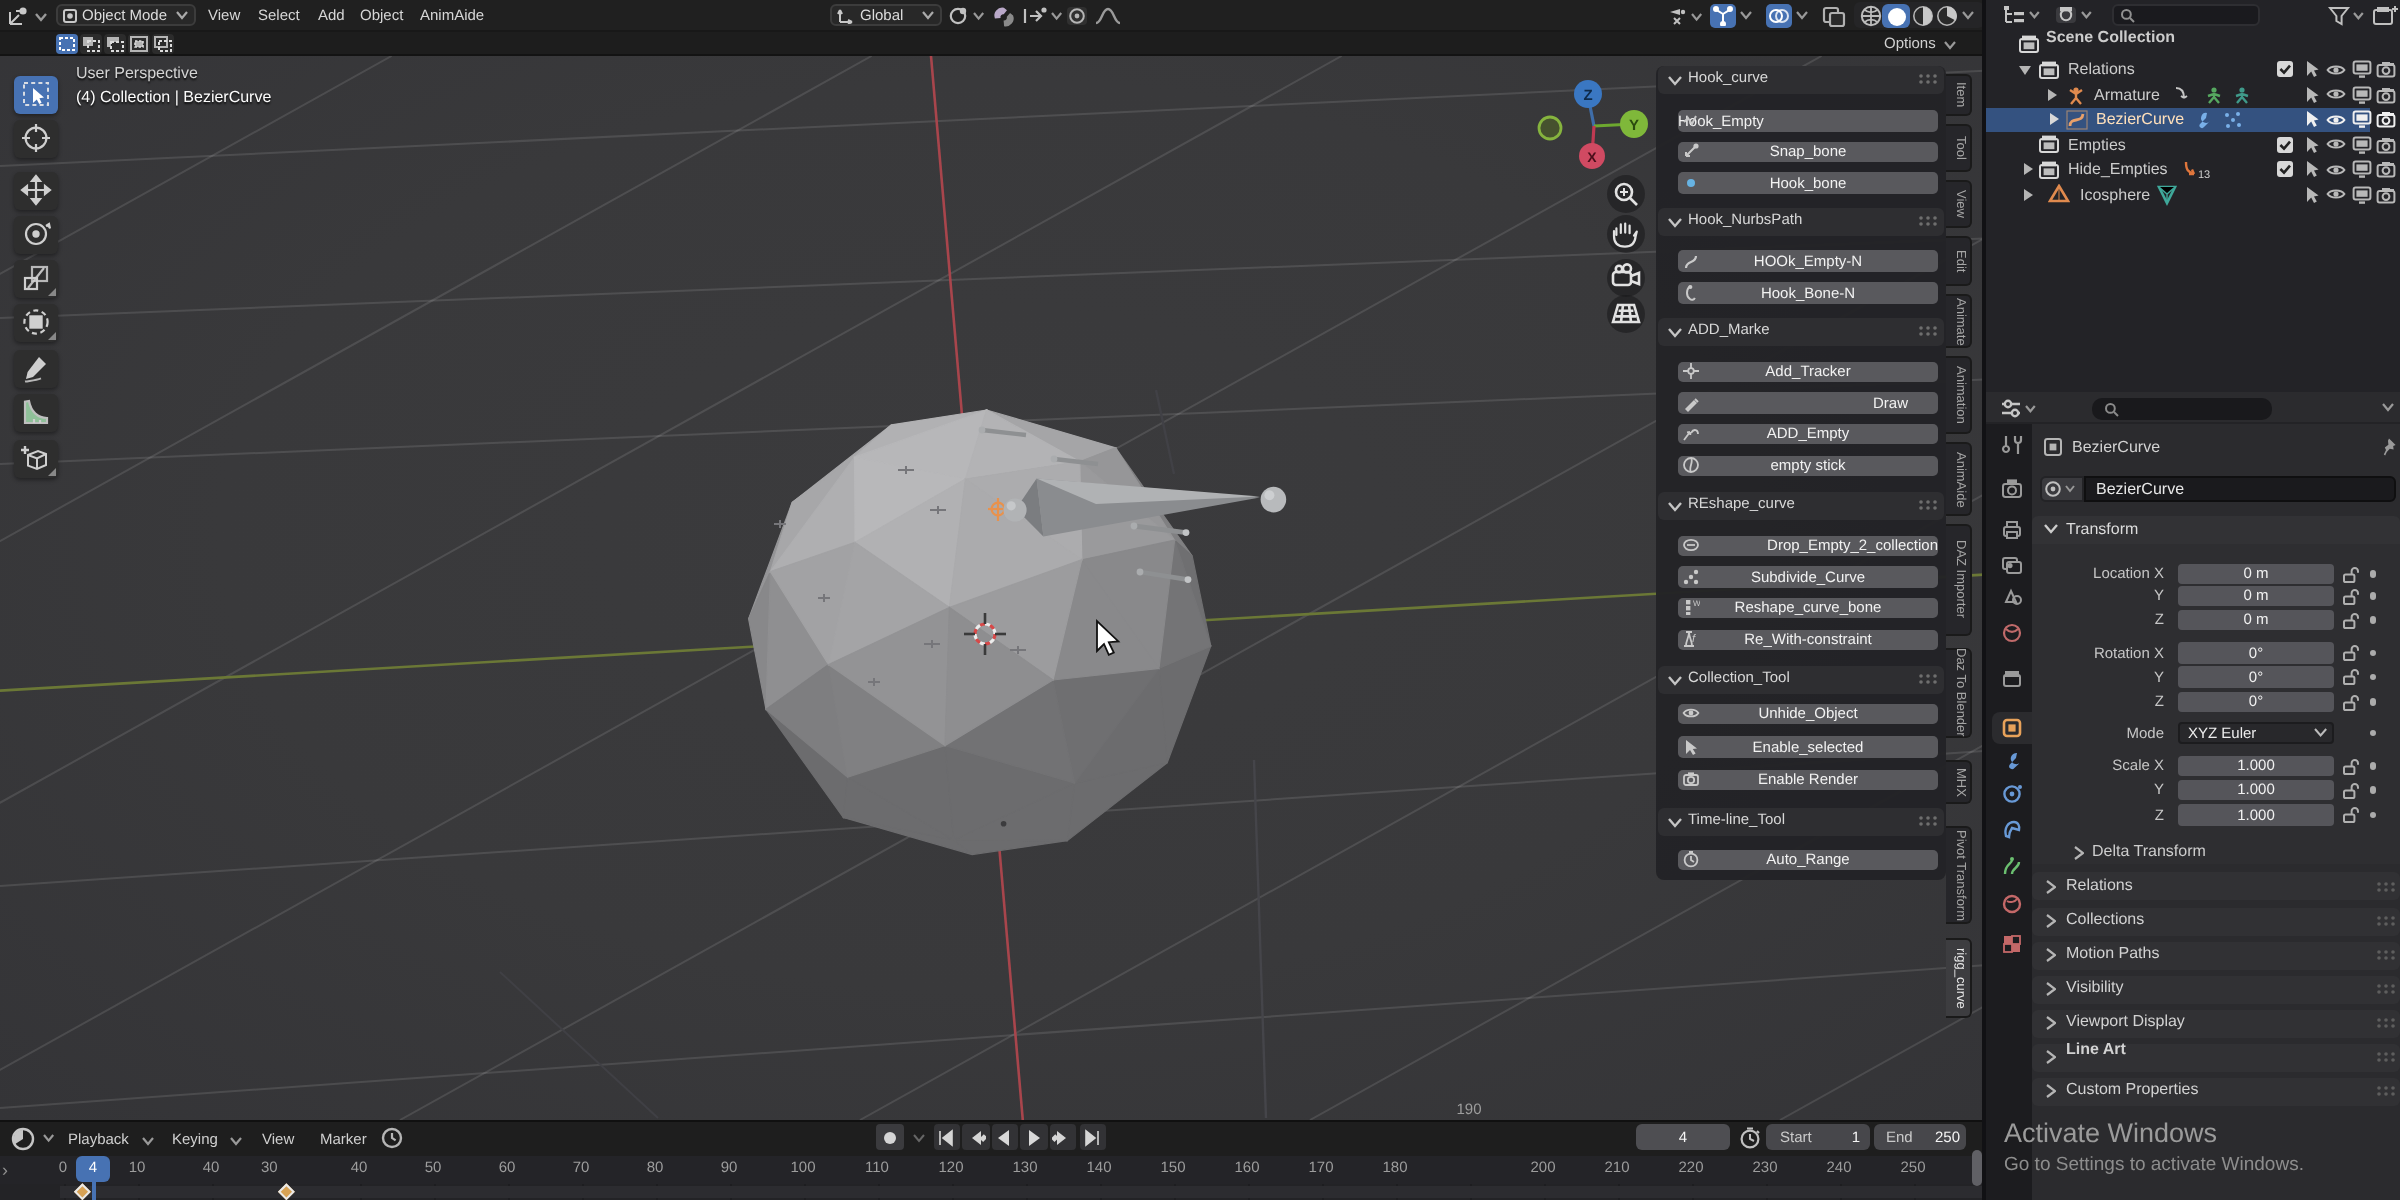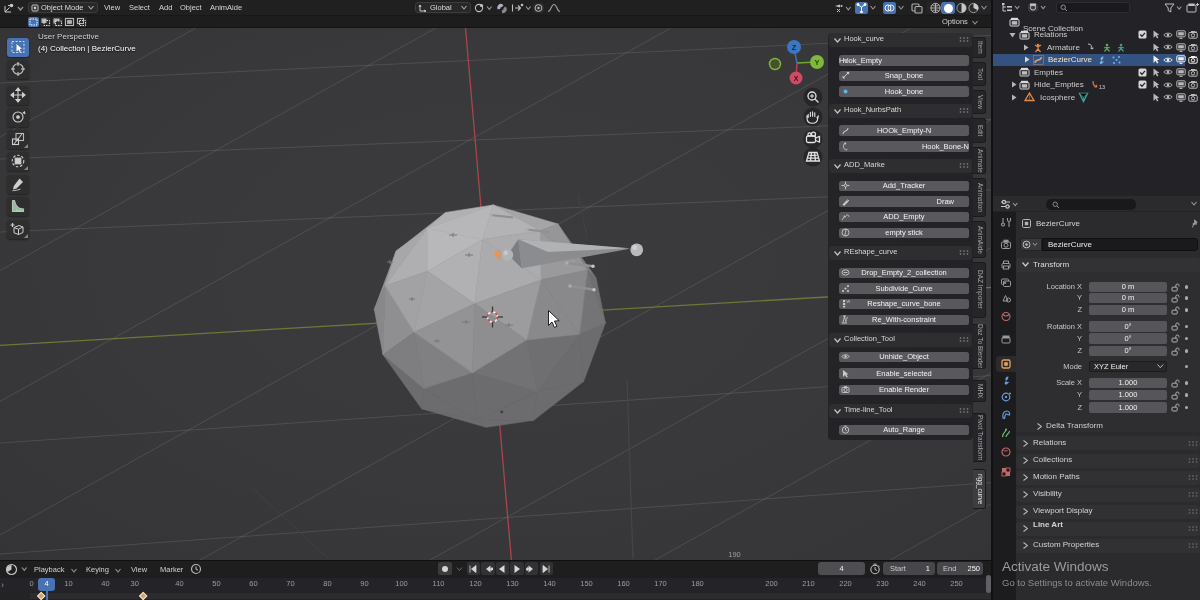--- a/index.html
+++ b/index.html
@@ -429,21 +429,21 @@
       <circle cx="5" cy="4" r="0.9"></circle>
       <circle cx="8.5" cy="4" r="0.9"></circle>
     </g>
   </svg>
 <div class="abs" style="left:839px;top:125px;width:130px;height:10.5px;background:#59595d;border-radius:2.5px"></div>
 <div class="tx" style="left:839px;top:126.8px;width:130px;text-align:center;font-size:7.5px;color:#f2f2f2">HOOk_Empty-N</div>
 <svg class="abs" style="left:841px;top:125.8px" width="9" height="9" viewBox="0 0 9 9">
     <path d="M2 8 C2 4 7 6 7 2" stroke="#c9c9c9" stroke-width="1.1" fill="none"></path>
   </svg>
 <div class="abs" style="left:839px;top:141px;width:130px;height:10.5px;background:#59595d;border-radius:2.5px"></div>
-<div class="tx" style="left:839px;top:142.8px;width:130px;text-align:right;font-size:7.5px;color:#f2f2f2">Hook_Bone-N</div>
+<div class="tx" style="left:839px;top:142.8px;width:130px;text-align:center;font-size:7.5px;color:#f2f2f2">Hook_Bone-N</div>
 <svg class="abs" style="left:841px;top:141.8px" width="9" height="9" viewBox="0 0 9 9">
     <path d="M4 1 C2 3 2 6 4 7.5 M4 7.5 c0.8 0.8 2 0.4 2.4 -0.6" stroke="#c9c9c9" stroke-width="1" fill="none"></path>
     <circle cx="4.2" cy="1.5" r="1" fill="#c9c9c9"></circle>
   </svg>
 <div class="abs" style="left:829px;top:159px;width:143px;height:14px;background:#2e2e31;border-radius:3px"></div>
 <svg class="abs" style="left:834px;top:164px" width="7" height="5" viewBox="0 0 7 5">
     <path d="M0.5 0.5 l3 3.5 l3 -3.5" stroke="#c5c5c5" stroke-width="1.2" fill="none"></path>
   </svg>
 <div class="tx" style="left:844px;top:161px;font-size:7.5px;color:#d8d8d8;font-weight:400">ADD_Marke</div>
 <svg class="abs" style="left:959px;top:163px" width="10" height="6" viewBox="0 0 10 6">
@@ -488,21 +488,21 @@
     <g fill="#6e6e6e">
       <circle cx="1.5" cy="1" r="0.9"></circle>
       <circle cx="5" cy="1" r="0.9"></circle>
       <circle cx="8.5" cy="1" r="0.9"></circle>
       <circle cx="1.5" cy="4" r="0.9"></circle>
       <circle cx="5" cy="4" r="0.9"></circle>
       <circle cx="8.5" cy="4" r="0.9"></circle>
     </g>
   </svg>
 <div class="abs" style="left:839px;top:267.5px;width:130px;height:10.5px;background:#59595d;border-radius:2.5px"></div>
-<div class="tx" style="left:839px;top:269.3px;width:130px;text-align:center;font-size:7.5px;color:#f2f2f2">Drop_Empty_2_collection</div>
+<div class="tx" style="left:839px;top:269.3px;width:130px;text-align:right;font-size:7.5px;color:#f2f2f2">Drop_Empty_2_collection</div>
 <svg class="abs" style="left:841px;top:268.3px" width="9" height="9" viewBox="0 0 9 9">
     <ellipse cx="4.5" cy="4.5" rx="3.5" ry="2.6" fill="none" stroke="#c9c9c9" stroke-width="0.9"></ellipse>
     <path d="M2.5 4.5 h4" stroke="#c9c9c9" stroke-width="0.9"></path>
   </svg>
 <div class="abs" style="left:839px;top:283px;width:130px;height:10.5px;background:#59595d;border-radius:2.5px"></div>
 <div class="tx" style="left:839px;top:284.8px;width:130px;text-align:center;font-size:7.5px;color:#f2f2f2">Subdivide_Curve</div>
 <svg class="abs" style="left:841px;top:283.8px" width="9" height="9" viewBox="0 0 9 9">
     <g fill="#c9c9c9">
       <circle cx="2" cy="7" r="1.1"></circle>
       <circle cx="4.5" cy="4.5" r="1.1"></circle>
@@ -633,21 +633,21 @@
     <rect x="1" y="3" width="9" height="7" rx="1" fill="none" stroke="#c0c0c0" stroke-width="1"></rect>
     <rect x="2.5" y="1.5" width="6" height="2.5" fill="#c0c0c0"></rect>
     <path d="M10 2.5 h3 M11.5 1 v3" stroke="#c0c0c0" stroke-width="1"></path>
   </svg>
 <div class="abs" style="left:993px;top:53.5px;width:192px;height:12.5px;background:#345280"></div>
 <svg class="abs" style="left:1009px;top:17.2px" width="11" height="10" viewBox="0 0 11 10">
     <rect x="1" y="2.5" width="9" height="6.5" rx="1" fill="none" stroke="#d8d8d8" stroke-width="1"></rect>
     <rect x="2" y="0.8" width="7" height="2.4" fill="#d8d8d8"></rect>
     <rect x="2.8" y="4.2" width="5.4" height="3.4" fill="#d8d8d8" opacity="0.85"></rect>
   </svg>
-<div class="tx" style="left:1023px;top:25px;font-size:8px;color:#cccccc;font-weight:400">Scene Collection</div>
+<div class="tx" style="left:1023px;top:15px;font-size:8px;color:#cccccc;font-weight:700">Scene Collection</div>
 <svg class="abs" style="left:1009px;top:32.0px" width="7" height="6" viewBox="0 0 7 6">
     <path d="M0.5 1 L6.5 1 L3.5 5.5 Z" fill="#b5b5b5"></path>
   </svg>
 <svg class="abs" style="left:1019px;top:29.7px" width="11" height="10" viewBox="0 0 11 10">
     <rect x="1" y="2.5" width="9" height="6.5" rx="1" fill="none" stroke="#d8d8d8" stroke-width="1"></rect>
     <rect x="2" y="0.8" width="7" height="2.4" fill="#d8d8d8"></rect>
     <rect x="2.8" y="4.2" width="5.4" height="3.4" fill="#d8d8d8" opacity="0.85"></rect>
   </svg>
 <div class="tx" style="left:1034px;top:31.1px;font-size:8px;color:#cccccc;font-weight:400">Relations</div>
 <svg class="abs" style="left:1138px;top:30.2px" width="9" height="9" viewBox="0 0 9 9">

